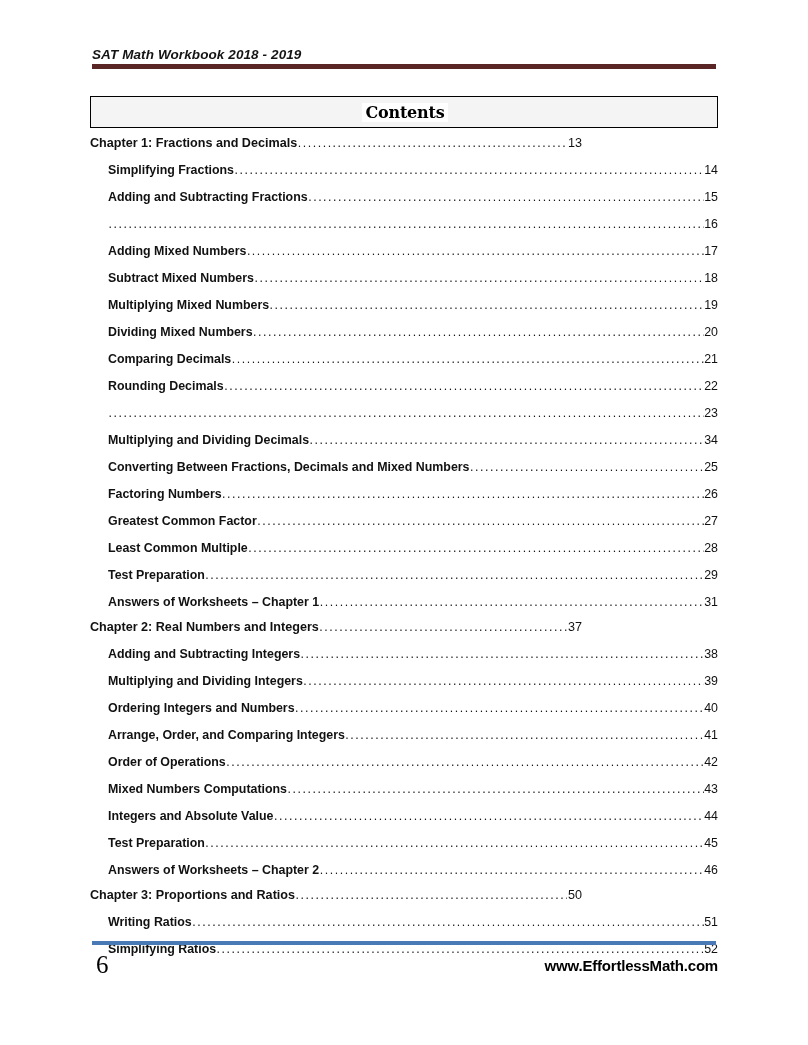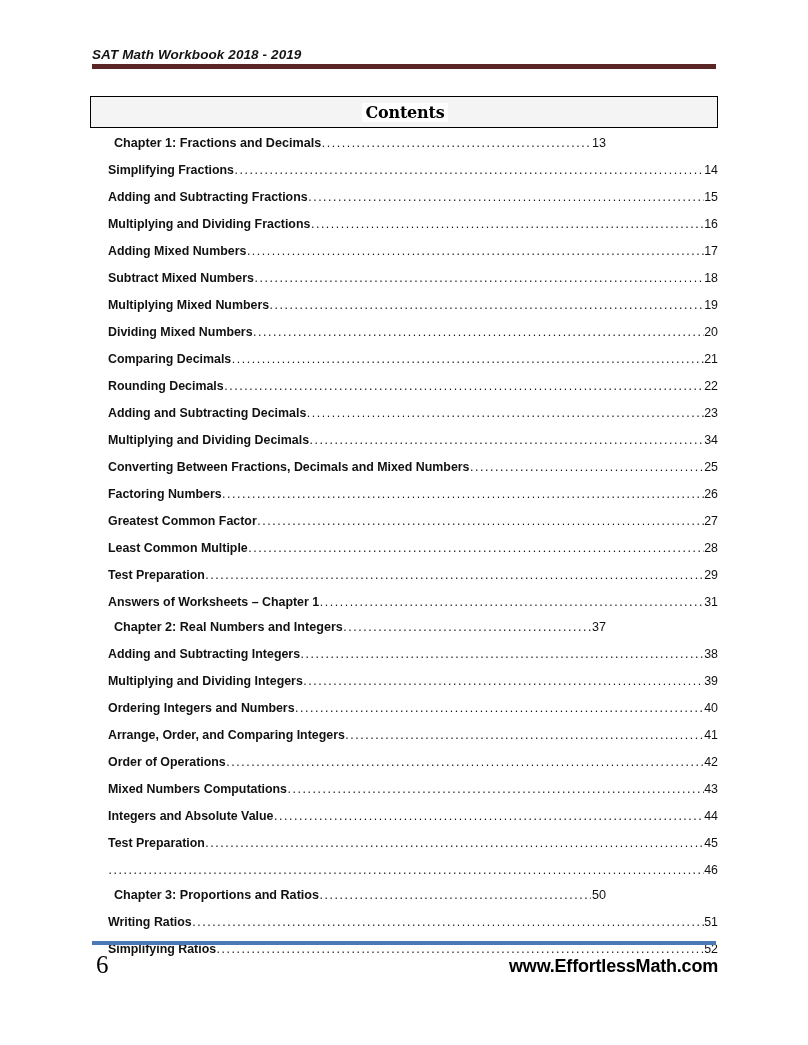--- a/index.html
+++ b/index.html
@@ -93,21 +93,20 @@
     height: 27px;
     font-size: 12.4px;
     color: #111111;
     white-space: nowrap;
     overflow: hidden;
   }
   .toc-row.chapter {
     font-weight: bold;
     height: 25px;
     font-size: 12.6px;
-    margin-left: 24px;
   }
   .toc-row.section {
     font-weight: bold;
     padding-left: 18px;
   }
   .toc-label {
     flex: 0 0 auto;
     padding-bottom: 4px;
   }
   .toc-leader {
@@ -155,21 +154,21 @@
     font-size: 25px;
     color: #000000;
     line-height: 30px;
   }
   .footer-site {
     position: absolute;
     right: 90px;
     top: 957px;
     font-family: "Liberation Sans", sans-serif;
     font-weight: bold;
-    font-size: 18px;
+    font-size: 15px;
     color: #000000;
     line-height: 18px;
     letter-spacing: -0.2px;
   }
 </style>
 </head>
 <body>
 
 <div class="page">
 
@@ -200,21 +199,20 @@
       </div>
       <div class="toc-row section">
         <div class="toc-wrap">
           <span class="toc-label">Adding and Subtracting Fractions</span>
           <span class="toc-leader">.........................................................................................................................................................................</span>
           <span class="toc-page">15</span>
         </div>
       </div>
       <div class="toc-row section">
         <div class="toc-wrap">
-          <span class="toc-label">Multiplying and Dividing Fractions</span>
           <span class="toc-leader">.........................................................................................................................................................................</span>
           <span class="toc-page">16</span>
         </div>
       </div>
       <div class="toc-row section">
         <div class="toc-wrap">
           <span class="toc-label">Adding Mixed Numbers</span>
           <span class="toc-leader">.........................................................................................................................................................................</span>
           <span class="toc-page">17</span>
         </div>
@@ -249,21 +247,20 @@
       </div>
       <div class="toc-row section">
         <div class="toc-wrap">
           <span class="toc-label">Rounding Decimals</span>
           <span class="toc-leader">.........................................................................................................................................................................</span>
           <span class="toc-page">22</span>
         </div>
       </div>
       <div class="toc-row section">
         <div class="toc-wrap">
-          <span class="toc-label">Adding and Subtracting Decimals</span>
           <span class="toc-leader">.........................................................................................................................................................................</span>
           <span class="toc-page">23</span>
         </div>
       </div>
       <div class="toc-row section">
         <div class="toc-wrap">
           <span class="toc-label">Multiplying and Dividing Decimals</span>
           <span class="toc-leader">.........................................................................................................................................................................</span>
           <span class="toc-page">34</span>
         </div>
@@ -368,20 +365,21 @@
       </div>
       <div class="toc-row section">
         <div class="toc-wrap">
           <span class="toc-label">Test Preparation</span>
           <span class="toc-leader">.........................................................................................................................................................................</span>
           <span class="toc-page">45</span>
         </div>
       </div>
       <div class="toc-row section">
         <div class="toc-wrap">
+          <span class="toc-label">Answers of Worksheets – Chapter 2</span>
           <span class="toc-leader">.........................................................................................................................................................................</span>
           <span class="toc-page">46</span>
         </div>
       </div>
       <div class="toc-row chapter">
         <div class="toc-wrap">
           <span class="toc-label">Chapter 3: Proportions and Ratios</span>
           <span class="toc-leader">.........................................................................................................................................................................</span>
           <span class="toc-page">50</span>
         </div>

